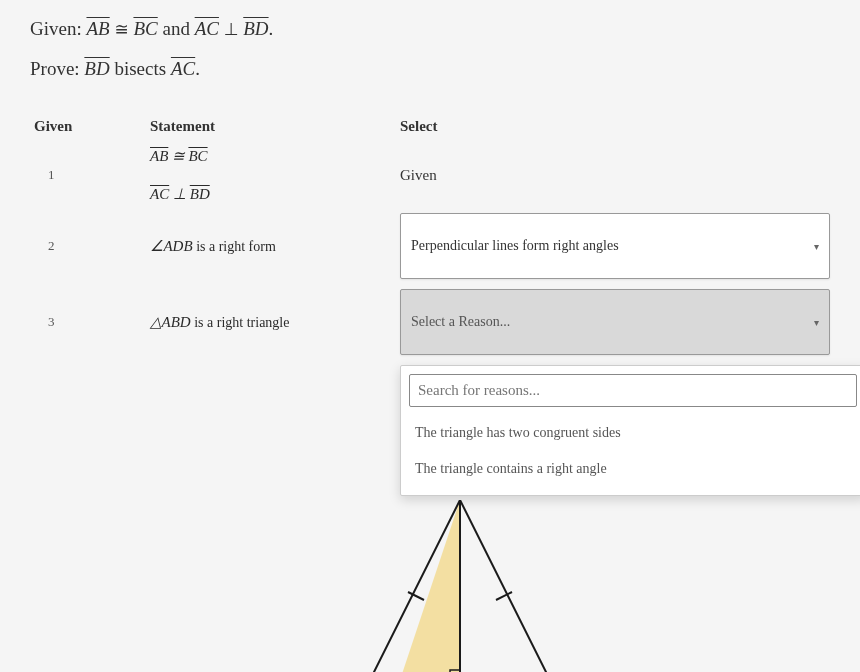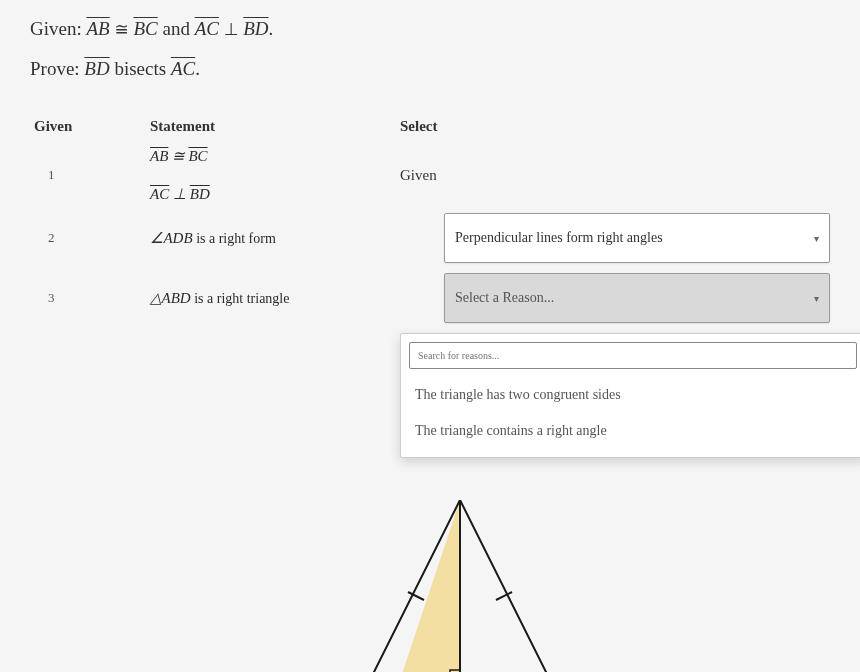--- a/index.html
+++ b/index.html
@@ -57,29 +57,28 @@
     .reason-static {
       flex: 1;
       font-size: 15px;
       color: #333;
     }
     .reason-select {
       flex: 1;
       border: 1px solid #999;
       background: #fff;
       border-radius: 2px;
-      padding: 16px 10px;
+      padding: 24px 10px;
       font-size: 14px;
       color: #333;
       display: flex;
       justify-content: space-between;
       align-items: center;
       cursor: pointer;
       box-shadow: 0 1px 2px rgba(0,0,0,0.08);
-      margin-left: 44px;
     }
     .reason-select.open {
       background: #d9d9d9;
       color: #555;
     }
     .caret {
       font-size: 10px;
       color: #666;
     }
     .dropdown-panel {
@@ -91,21 +90,21 @@
       box-shadow: 0 4px 12px rgba(0,0,0,0.15);
       padding: 8px;
       position: relative;
       z-index: 10;
     }
     .search-box {
       width: 100%;
       border: 1px solid #888;
       border-radius: 2px;
       padding: 7px 8px;
-      font-size: 10px;
+      font-size: 15px;
       font-family: inherit;
       color: #888;
       margin-bottom: 8px;
       outline: none;
     }
     .dropdown-option {
       padding: 10px 6px;
       font-size: 14px;
       color: #555;
       cursor: pointer;

